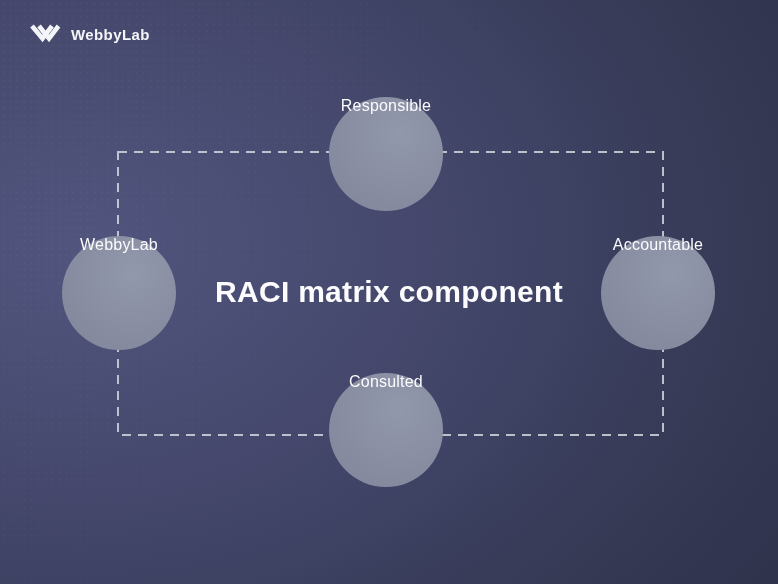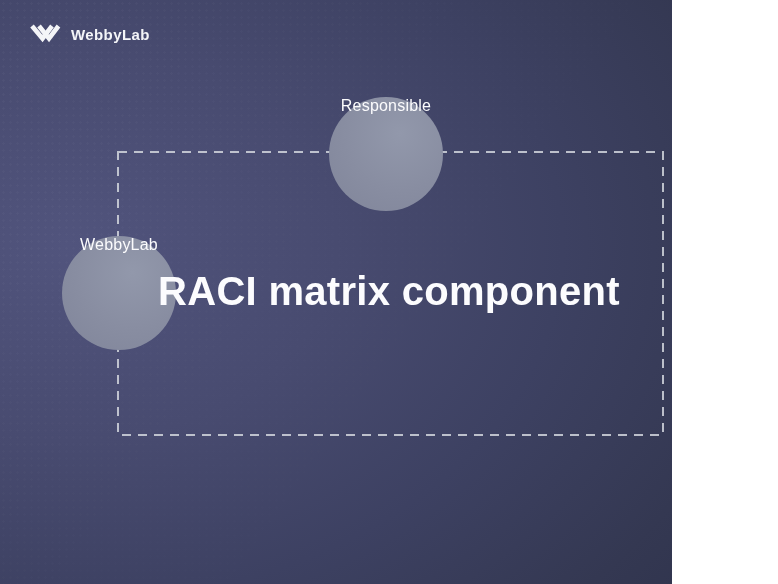--- a/index.html
+++ b/index.html
@@ -3,21 +3,21 @@
 <meta charset="utf-8">
 <style>
   * { margin: 0; padding: 0; box-sizing: border-box; }
   html, body { width: 778px; height: 584px; }
   body {
     font-family: "Liberation Sans", "DejaVu Sans", sans-serif;
     overflow: hidden;
   }
   .canvas {
     position: relative;
-    width: 672px;
+    width: 778px;
     height: 584px;
     background:
       radial-gradient(ellipse 900px 650px at 10% 42%,
         #51547d 0%, #484b70 30%, #3d4162 55%, #343852 78%, #2c3049 100%);
     overflow: hidden;
   }
   
   .texture {
     position: absolute;
     inset: 0;
@@ -80,21 +80,21 @@
 
   
   .title {
     position: absolute;
     left: 0;
     width: 778px;
     top: 293px;
     transform: translateY(-54%);
     text-align: center;
     color: #fcfcfe;
-    font-size: 40px;
+    font-size: 30px;
     font-weight: 700;
     letter-spacing: 0.3px;
   }
 </style>
 </head>
 <body>
 
 <div class="canvas">
   <div class="texture"></div>
 
@@ -106,18 +106,24 @@
     <svg class="logo-mark" viewBox="0 0 34 25" aria-hidden="true">
       <path d="M4 4 L14.5 16.5 L24 4" fill="none" stroke="#f4f5f8" stroke-width="4.6"></path>
       <path d="M11 4 L21 16.5 L30.5 4" fill="none" stroke="#f4f5f8" stroke-width="4.6"></path>
     </svg>
     <span class="logo-text">WebbyLab</span>
   </div>
 
   <div class="node node-top">
     <span class="node-label">Responsible</span>
   </div>
+  <div class="node node-right">
+    <span class="node-label">Accountable</span>
+  </div>
+  <div class="node node-bottom">
+    <span class="node-label">Consulted</span>
+  </div>
   <div class="node node-left">
     <span class="node-label">WebbyLab</span>
   </div>
 
   <div class="title">RACI matrix component</div>
 </div>
 
 </body></html>

